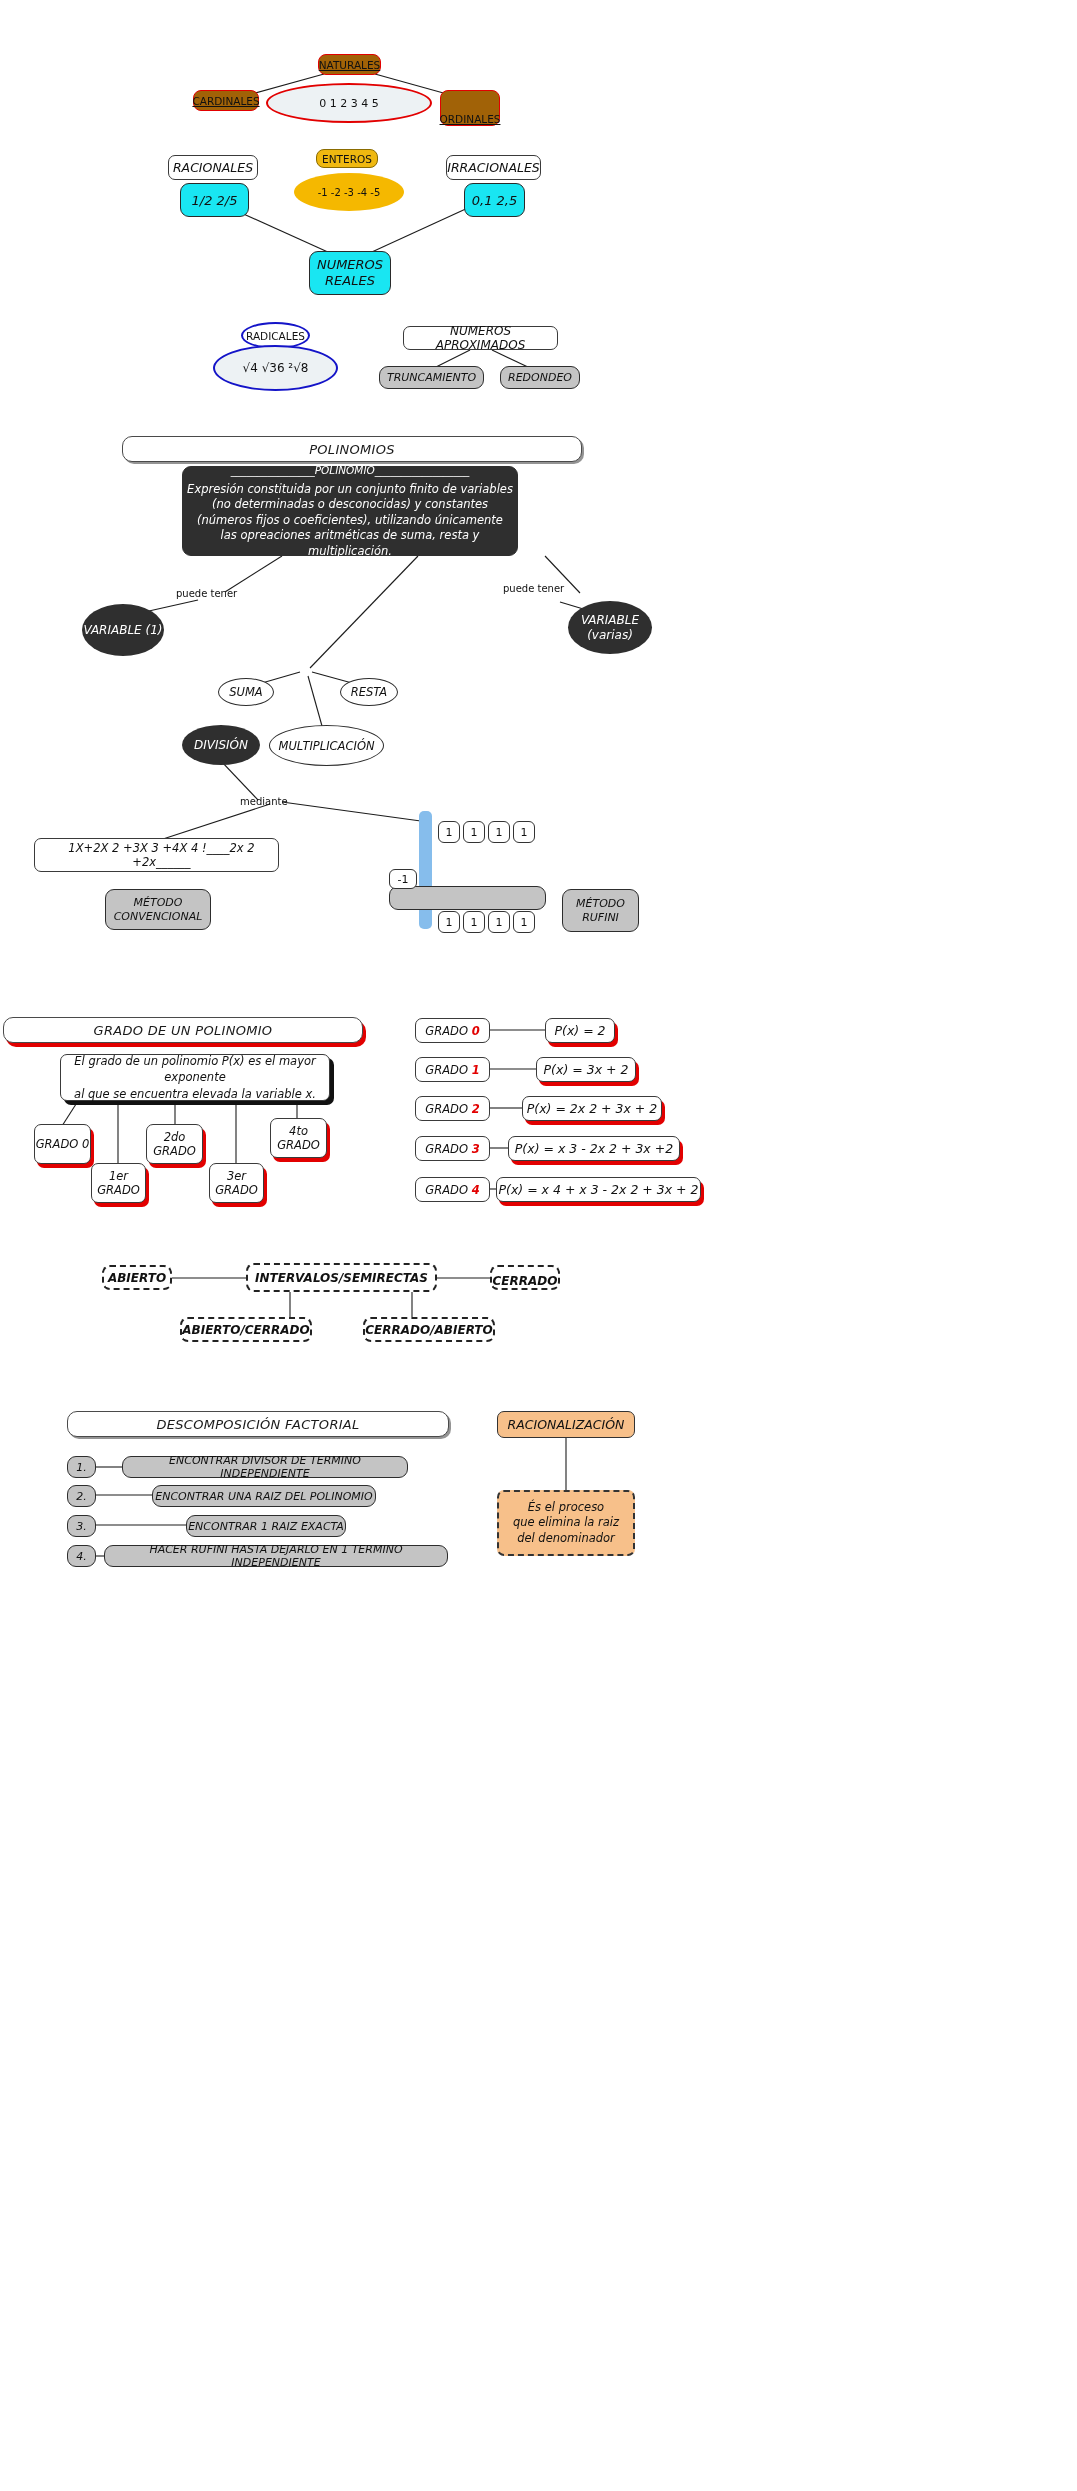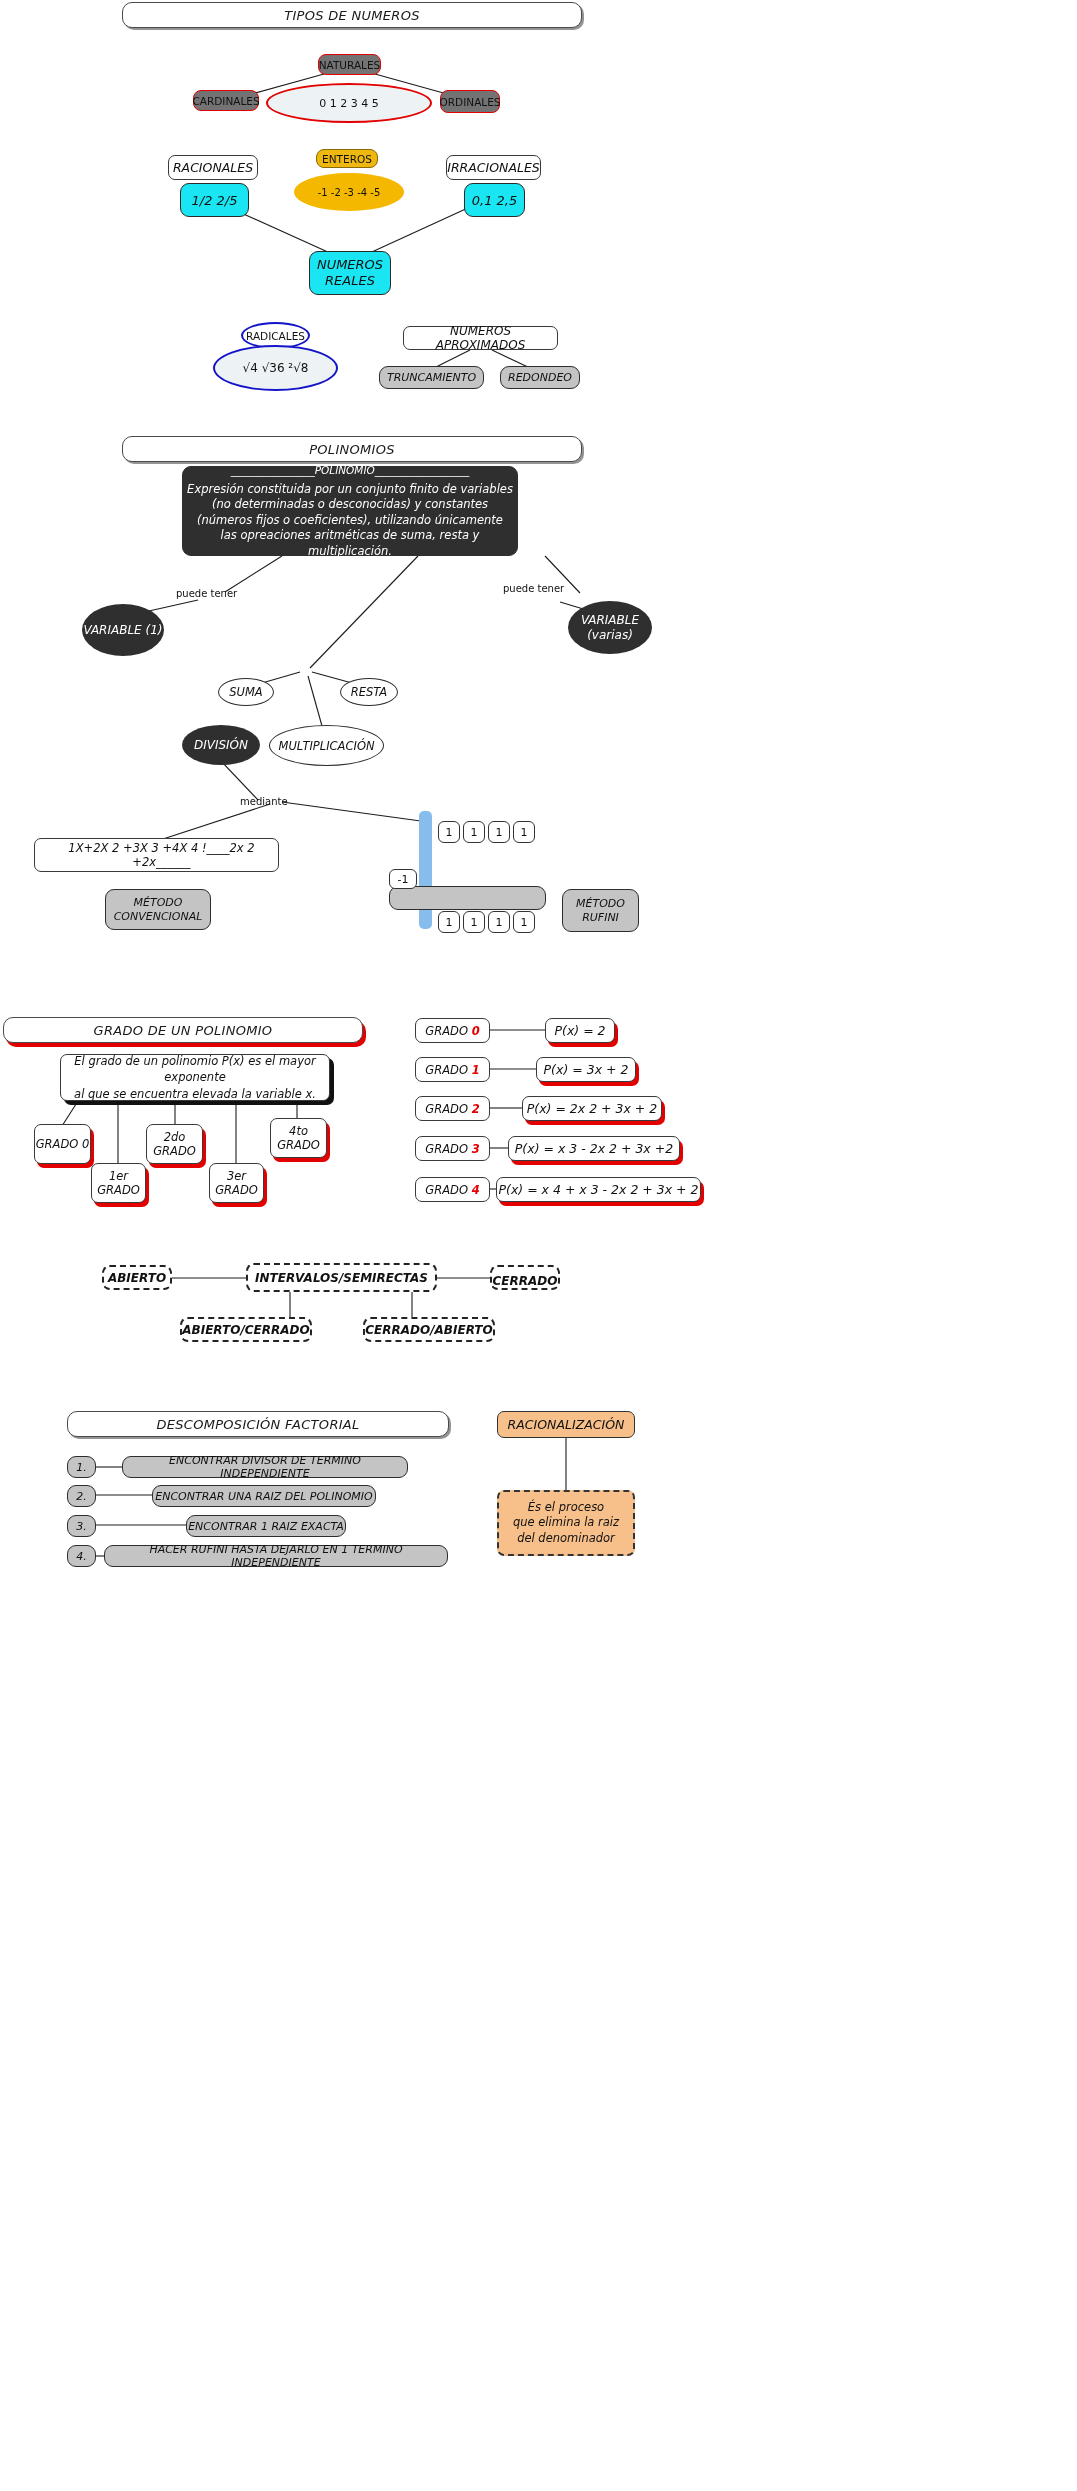--- a/index.html
+++ b/index.html
@@ -14,22 +14,22 @@
     border:1.5px solid #4a4a4a;border-radius:10px;background:#fff;
     font-style:italic;font-size:13px;color:#1a1a1a;letter-spacing:.3px;
     box-shadow:2px 2px 0 rgba(60,60,60,.55);
   }
   .plain{
     border:1.5px solid #3a3a3a;border-radius:7px;background:#fff;
     font-size:11px;color:#111;
   }
   .italic{font-style:italic;}
   .redbox{
-    border:1.8px solid #e20000;border-radius:8px;background:#737373;
-    font-size:10.5px;color:#111;
+    border:1.8px solid #e20000;border-radius:8px;background:#a16207;
+    font-size:10.5px;color:#111;text-decoration:underline;
   }
   .cyan{background:#19e6f2;border:1.8px solid #2a2a2a;border-radius:9px;font-style:italic;font-size:13px;color:#111;}
   .gold{background:#efb810;border:1.8px solid #8a6b00;border-radius:8px;font-size:10.5px;color:#111;}
   .grey{background:#c4c4c4;border:1.6px solid #2d2d2d;border-radius:9px;font-style:italic;font-size:11px;color:#111;}
   .dark{background:#2f2f2f;border:1px solid #2f2f2f;color:#fff;font-style:italic;}
   .ell-red{border:2px solid #e20000;background:#edf2f4;border-radius:50%;font-size:11px;color:#111;}
   .ell-gold{background:#f5b800;border:none;border-radius:50%;font-size:10px;color:#111;}
   .ell-blue{border:2px solid #1414c8;background:#fff;border-radius:50%;font-size:10.5px;color:#111;}
   .ell-blue-fill{border:2px solid #1414c8;background:#edf2f4;border-radius:50%;font-size:12px;color:#111;}
   .ell-dark{background:#2f2f2f;color:#fff;border-radius:50%;font-style:italic;font-size:12px;}
@@ -91,33 +91,30 @@
     <line x1="290" y1="1292" x2="290" y2="1320"></line>
     <line x1="412" y1="1292" x2="412" y2="1320"></line>
 
     <line x1="96" y1="1467" x2="122" y2="1467"></line>
     <line x1="96" y1="1495" x2="152" y2="1495"></line>
     <line x1="96" y1="1525" x2="186" y2="1525"></line>
     <line x1="96" y1="1556" x2="104" y2="1556"></line>
     <line x1="566" y1="1438" x2="566" y2="1495"></line>
   </svg>
 
-  <div class="node banner" style="left:122px;top:2px;width:460px;height:26px;">
-    <span>TIPOS DE NUMEROS</span>
-  </div>
 
   <div class="node redbox" style="left:318px;top:54px;width:63px;height:21px;">
     <span>NATURALES</span>
   </div>
 
   <div class="node redbox" style="left:193px;top:90px;width:66px;height:21px;">
     <span>CARDINALES</span>
   </div>
 
-  <div class="node redbox" style="left:440px;top:90px;width:60px;height:23px;">
+  <div class="node redbox" style="left:440px;top:90px;width:60px;height:36px;align-items:flex-end;">
     <span>ORDINALES</span>
   </div>
 
   <div class="node ell-red" style="left:266px;top:83px;width:166px;height:40px;">
     <span>0 1 2 3 4 5</span>
   </div>
 
   <div class="node plain italic" style="left:168px;top:155px;width:90px;height:25px;font-size:12.5px;">
     <span>RACIONALES</span>
   </div>

